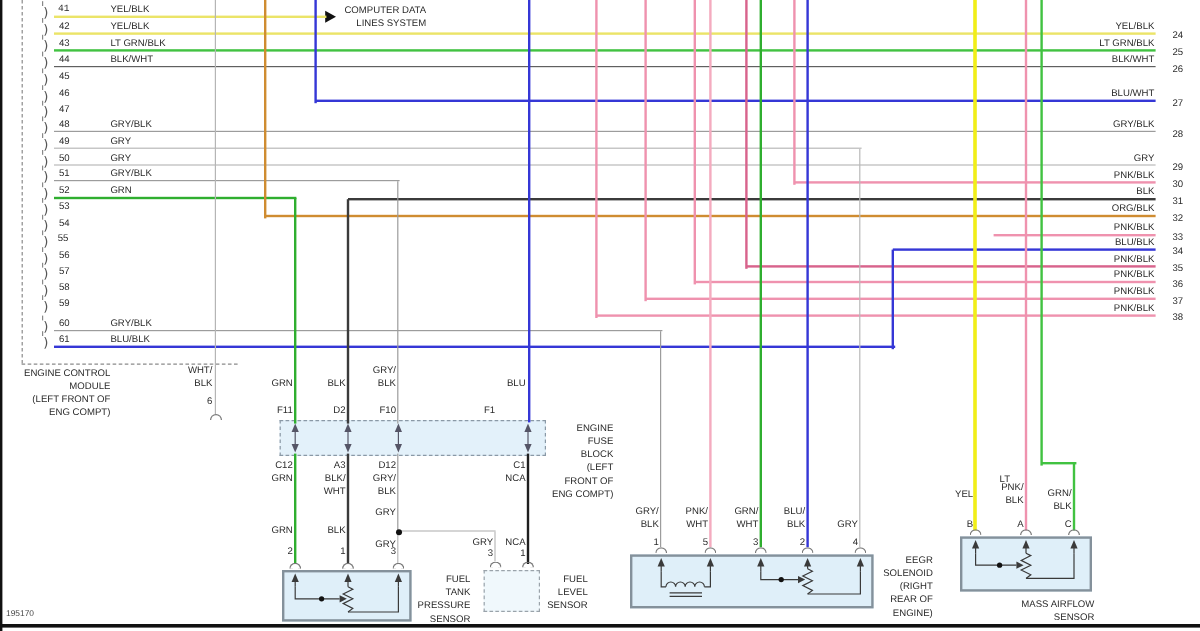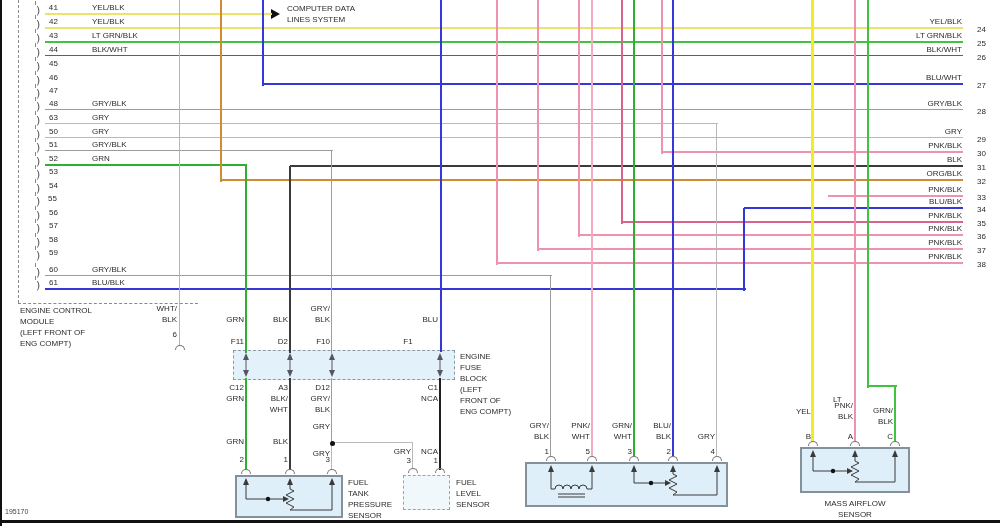--- a/index.html
+++ b/index.html
@@ -1,20 +1,20 @@
 <!DOCTYPE html>
 <html><head>
 <meta charset="utf-8">
 <style>
   html,body{margin:0;padding:0;background:#fff;}
   #diagram{position:relative;width:1000px;height:526px;background:#ffffff;overflow:hidden;
            font-family:"Liberation Sans",sans-serif;}
   .wire{position:absolute;}
   .lbl{position:absolute;font:8px/9px "Liberation Sans",sans-serif;color:#2b2b2b;white-space:nowrap;}
-  .blockline{font:8px/11px "Liberation Sans",sans-serif;color:#2b2b2b;white-space:nowrap;}
+  .blockline{font:8px/11px "Liberation Sans",sans-serif;color:#2b2b2b;white-space:nowrap;text-align:right;}
   .block{position:absolute;}
   .center{text-align:center;}
   .arc{position:absolute;width:10px;height:5px;border:1px solid #777;border-bottom:none;
        border-radius:10px 10px 0 0;box-sizing:border-box;background:transparent;}
   .dot{position:absolute;width:5px;height:5px;border-radius:50%;background:#111;}
   .paren{position:absolute;font:11px/11px "DejaVu Sans",sans-serif;color:#555;}
   .pindash{position:absolute;width:1px;height:4px;background:#888;}
   .box{position:absolute;box-sizing:border-box;}
   #ecm-left-edge{left:18px;top:0;width:1px;height:303px;border-left:1px dashed #8a8a8a;}
   #ecm-bottom-edge{left:18px;top:303px;width:180px;height:1px;border-top:1px dashed #8a8a8a;}
@@ -121,20 +121,27 @@
     <path d="M30,27 a4,4 0 0 1 8,0 a4,4 0 0 1 8,0 a4,4 0 0 1 8,0 a4,4 0 0 1 8,0"></path>
     <polyline points="62,27 67,27 67,14"></polyline>
     <line x1="33" y1="32" x2="60" y2="32"></line>
       <line x1="33" y1="35" x2="60" y2="35"></line>
     <polyline points="109,14 109,21 140,21"></polyline>
     <circle cx="126" cy="21" r="2.2" fill="#111" stroke="none"></circle>
     <polygon points="140,18 140,24 146,21" fill="#3a3a3a" stroke="none"></polygon>
     <polyline points="148,12 152,14 144,18 152,22 144,26 152,30 148,33"></polyline>
     <polyline points="148,33 192,33 192,14"></polyline>
   </svg>
+  <div class="block" style="left:736px;top:461px">
+    <div class="blockline">EEGR</div>
+    <div class="blockline">SOLENOID</div>
+    <div class="blockline">(RIGHT</div>
+    <div class="blockline">REAR OF</div>
+    <div class="blockline">ENGINE)</div>
+  </div>
 
   <div class="box" id="maf-box"></div>
   <svg class="svgov" style="left:800px;top:447px" width="110" height="46" viewBox="0 0 110 46" fill="none" stroke="#3a3a3a" stroke-width="1">
     <line x1="13" y1="9" x2="13" y2="14"></line>
       <polygon points="10,10 16,10 13,3" fill="#3a3a3a" stroke="none"></polygon>
     <line x1="55" y1="9" x2="55" y2="14"></line>
       <polygon points="52,10 58,10 55,3" fill="#3a3a3a" stroke="none"></polygon>
     <line x1="95" y1="9" x2="95" y2="14"></line>
       <polygon points="92,10 98,10 95,3" fill="#3a3a3a" stroke="none"></polygon>
     <polyline points="13,14 13,24 47,24"></polyline>
@@ -282,21 +289,21 @@
     <div class="lbl" style="left: 44px; top: 73px; width: 14px; text-align: right;">46</div>
     <div class="pindash" style="left: 35px; top: 84px;"></div>
     <div class="paren" style="left: 36px; top: 88px;">)</div>
     <div class="lbl" style="left: 44px; top: 86px; width: 14px; text-align: right;">47</div>
     <div class="pindash" style="left: 35px; top: 97px;"></div>
     <div class="paren" style="left: 36px; top: 101px;">)</div>
     <div class="lbl" style="left: 44px; top: 99px; width: 14px; text-align: right;">48</div>
     <div class="lbl" style="left: 92px; top: 99px;">GRY/BLK</div>
     <div class="pindash" style="left: 35px; top: 111px;"></div>
     <div class="paren" style="left: 36px; top: 115px;">)</div>
-    <div class="lbl" style="left: 44px; top: 113px; width: 14px; text-align: right;">63</div>
+    <div class="lbl" style="left: 44px; top: 113px; width: 14px; text-align: right;">49</div>
     <div class="lbl" style="left: 92px; top: 113px;">GRY</div>
     <div class="pindash" style="left: 35px; top: 125px;"></div>
     <div class="paren" style="left: 36px; top: 129px;">)</div>
     <div class="lbl" style="left: 44px; top: 127px; width: 14px; text-align: right;">50</div>
     <div class="lbl" style="left: 92px; top: 127px;">GRY</div>
     <div class="pindash" style="left: 35px; top: 138px;"></div>
     <div class="paren" style="left: 36px; top: 142px;">)</div>
     <div class="lbl" style="left: 44px; top: 140px; width: 14px; text-align: right;">51</div>
     <div class="lbl" style="left: 92px; top: 140px;">GRY/BLK</div>
     <div class="pindash" style="left: 35px; top: 152px;"></div>

